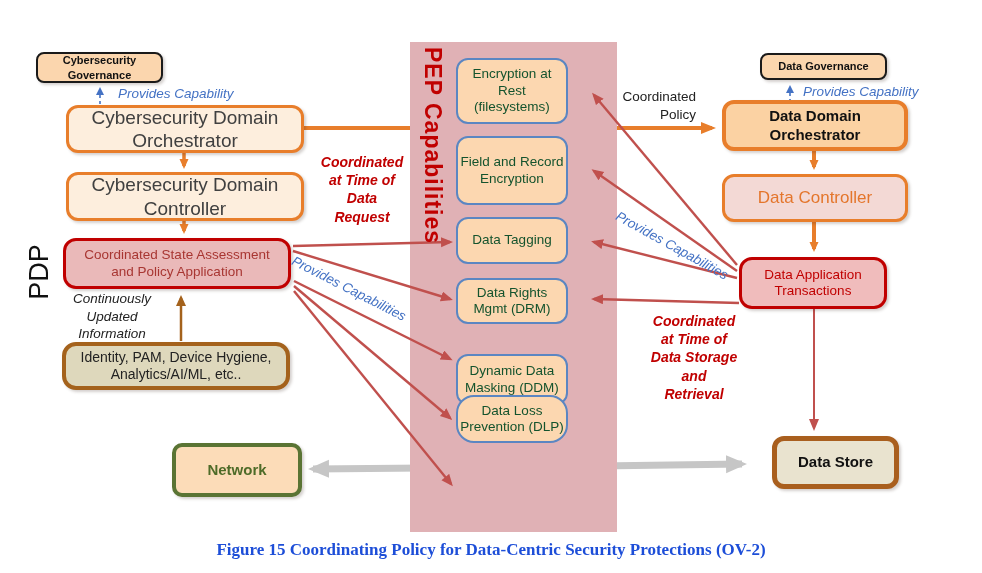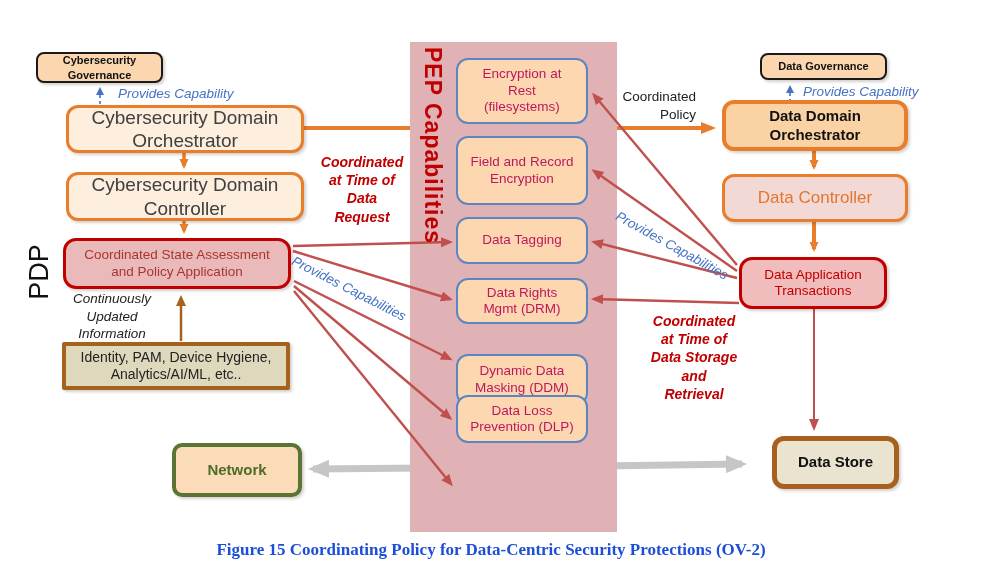--- a/index.html
+++ b/index.html
@@ -8,25 +8,25 @@
   svg.layer{position:absolute;left:0;top:0;pointer-events:none;}
   .band{position:absolute;left:410px;top:42px;width:207px;height:490px;background:#e0b1b5;}
   .bx{position:absolute;display:flex;align-items:center;justify-content:center;
       text-align:center;white-space:pre-line;box-sizing:border-box;line-height:1.22;
       box-shadow:2px 2px 3px rgba(60,40,30,.22);}
   .gov{border:2px solid #1a1a1a;border-radius:8px;background:#fbd6ae;color:#111;
        font-weight:bold;font-size:11px;line-height:1.35;}
   .obx{border:3px solid #e87e2b;border-radius:12px;background:#fdeedd;color:#404040;font-size:19px;}
   .csa{border:3px solid #c00000;border-radius:13px;background:#eab9b9;color:#a83632;
        font-size:13.5px;font-weight:500;}
-  .idb{border:4px solid #a4621c;border-radius:2px;background:#ded8bc;color:#222;font-size:14px;}
+  .idb{border:4px solid #a4621c;border-radius:14px;background:#ded8bc;color:#222;font-size:14px;}
   .net{border:4px solid #5a7434;border-radius:10px;background:#fcdcb8;color:#4e6b28;
        font-weight:bold;font-size:15px;}
-  .pep{border:2px solid #5b86c2;border-radius:12px;background:#fcd7b0;color:#be185d;
-       font-size:13.5px;left:456px;width:132px;box-shadow:none;}
+  .pep{border:2px solid #5b86c2;border-radius:12px;background:#fcd7b0;color:#14532d;
+       font-size:13.5px;left:456px;width:112px;box-shadow:none;}
   .ddo{border:4px solid #e87e2b;border-radius:12px;background:#fbd2a3;color:#111;
        font-weight:bold;font-size:15px;text-align:center;}
   .dcb{border:3px solid #e87e2b;border-radius:12px;background:#f3d9d5;color:#e4762c;font-size:17px;}
   .dat{border:3px solid #c00000;border-radius:13px;background:#f0bcbc;color:#c00000;font-size:13.5px;}
   .dsb{border:5px solid #a95f1e;border-radius:12px;background:#e9e3cf;color:#111;
        font-weight:bold;font-size:15px;margin-left:20px;}
   .txt{position:absolute;white-space:pre-line;}
   .blueit{color:#4472c4;font-style:italic;font-size:13.5px;}
   .redit{color:#c00000;font-style:italic;font-weight:bold;font-size:14px;text-align:center;line-height:1.3;}
   .blkit{color:#222;font-style:italic;font-size:13.5px;text-align:center;line-height:1.3;}
@@ -130,21 +130,21 @@
   <div class="bx pep" style="top:58px;height:66px;">Encryption at
 Rest
 (filesystems)</div>
   <div class="bx pep" style="top:136px;height:69px;">Field and Record
 Encryption</div>
   <div class="bx pep" style="top:217px;height:47px;">Data Tagging</div>
   <div class="bx pep" style="top:278px;height:46px;">Data Rights
 Mgmt (DRM)</div>
   <div class="bx pep" style="top:336px;height:51px;margin-top:18px;">Dynamic Data
 Masking (DDM)</div>
-  <div class="bx pep" style="top:395px;height:48px;">Data Loss
+  <div class="bx pep" style="top:395px;height:48px;border-radius:18px;">Data Loss
 Prevention (DLP)</div>
 
   <div class="txt cpol" style="left:600px;top:88px;width:96px;">Coordinated
 Policy</div>
 
   <div class="bx gov" style="left:760px;top:53px;width:127px;height:27px;">Data Governance</div>
   <div class="txt blueit" style="left:803px;top:84px;">Provides Capability</div>
 
   <div class="bx ddo" style="left:722px;top:100px;width:186px;height:51px;">Data Domain
 Orchestrator</div>

